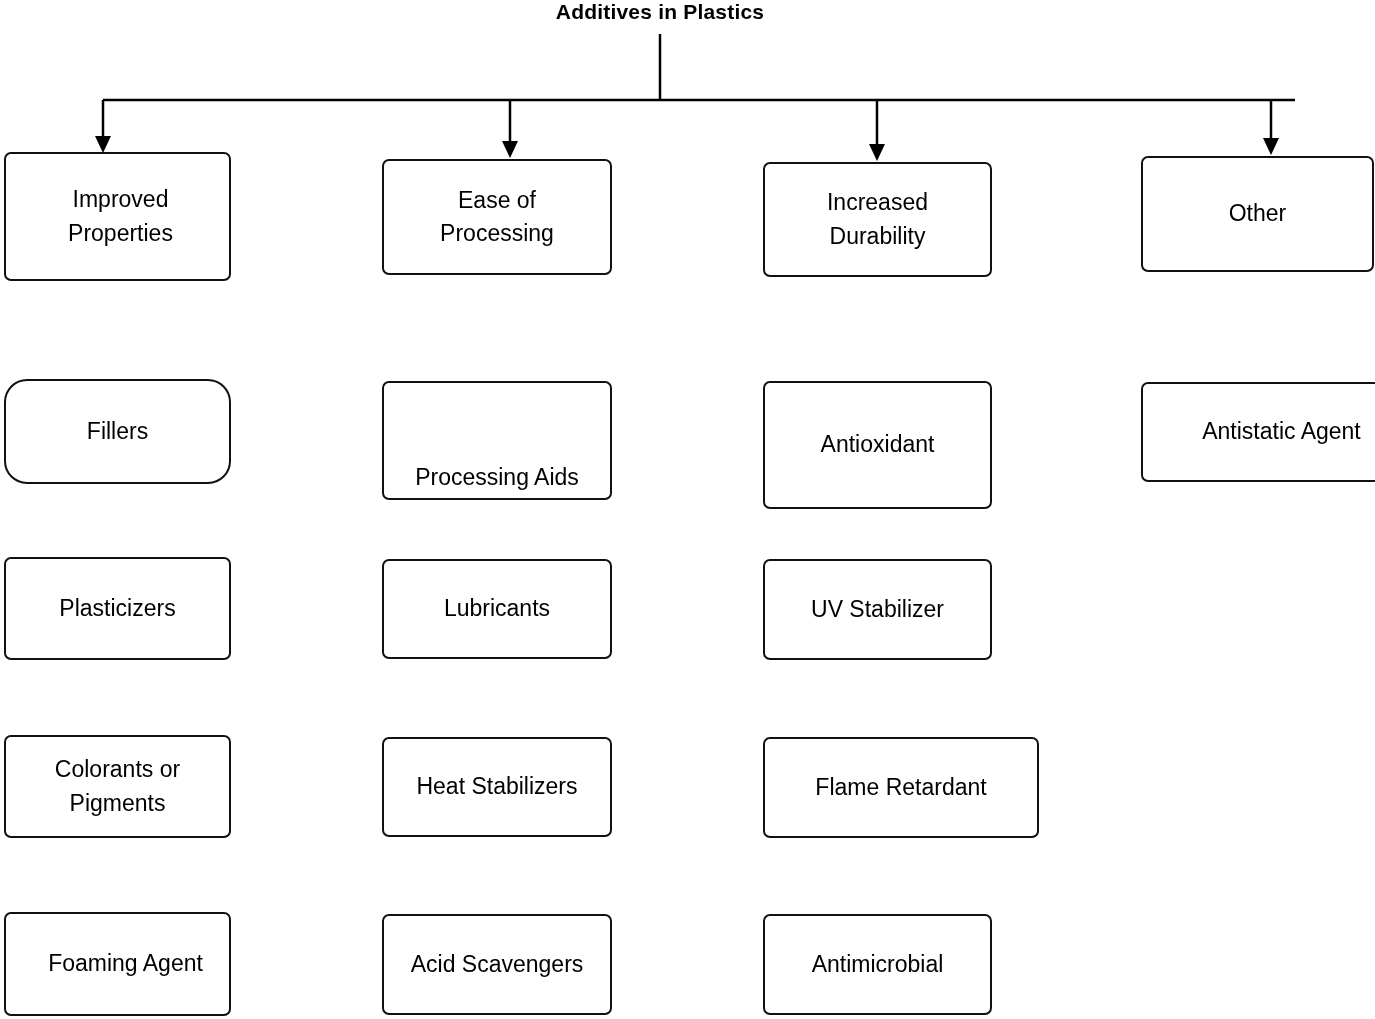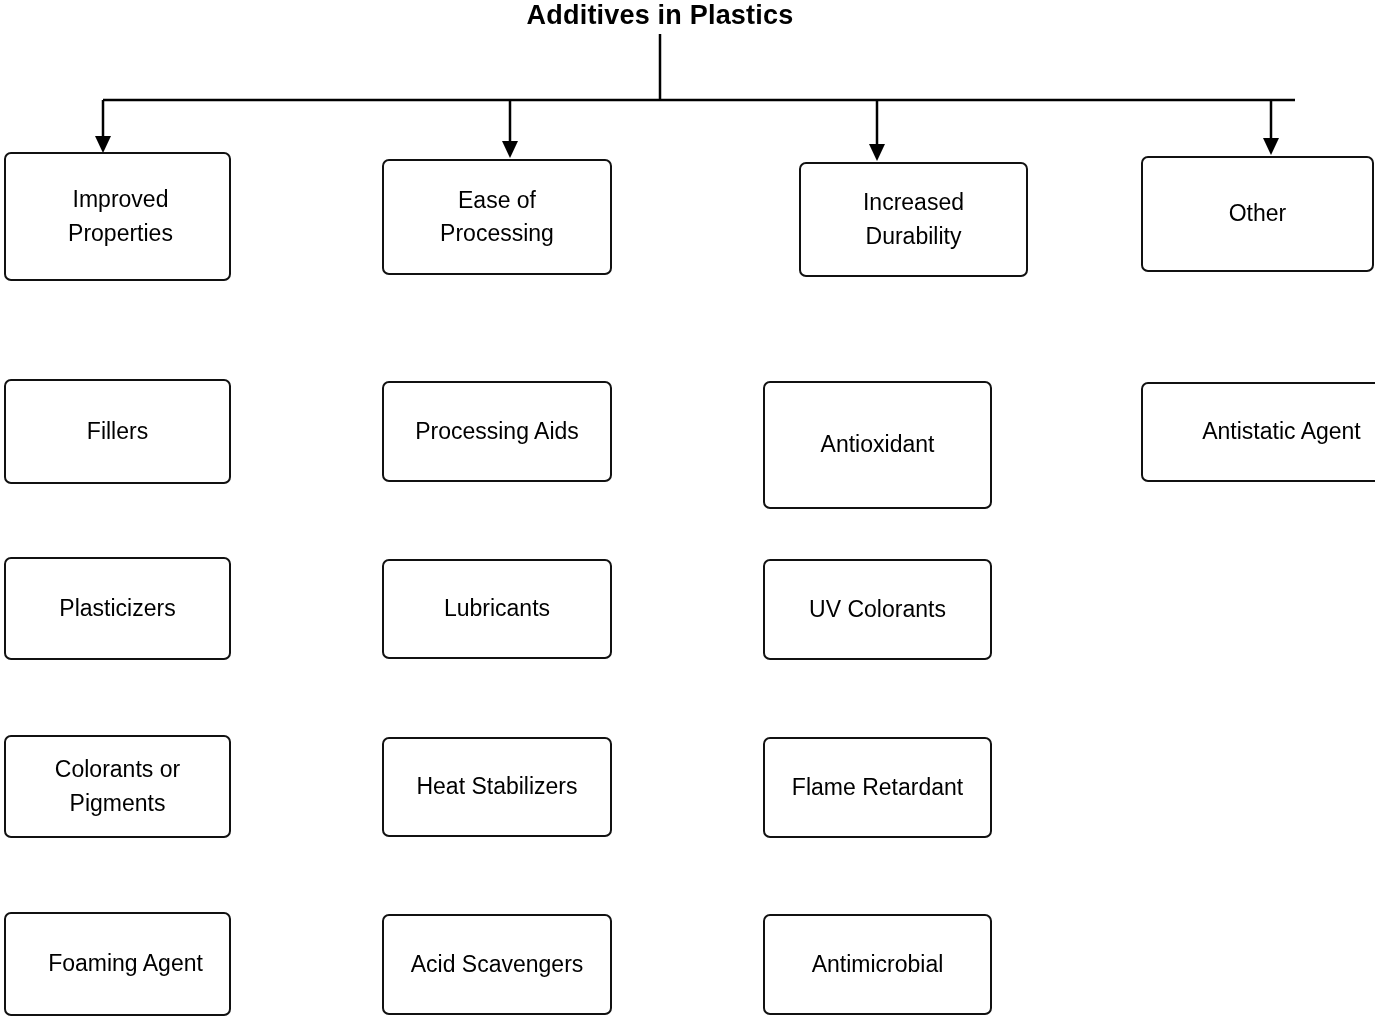--- a/index.html
+++ b/index.html
@@ -15,21 +15,21 @@
     height: 1019px;
     background: #ffffff;
     overflow: hidden;
   }
   .title {
     position: absolute;
     left: 360px;
     top: 0px;
     width: 600px;
     text-align: center;
-    font-size: 27px;
+    font-size: 21px;
     font-weight: bold;
     letter-spacing: 0.2px;
   }
   .connectors {
     position: absolute;
     left: 0;
     top: 0;
     pointer-events: none;
   }
   .connectors line {
@@ -77,59 +77,59 @@
     <polygon points="502,141 518,141 510,158"></polygon>
     <line x1="877" y1="100" x2="877" y2="145"></line>
     <polygon points="869,144 885,144 877,161"></polygon>
     <line x1="1271" y1="100" x2="1271" y2="139"></line>
     <polygon points="1263,138 1279,138 1271,155"></polygon>
   </svg>
 
   <div class="box" style="left:4px; top:152px; width:227px; height:129px;padding-left:10px;">
     <span class="wrap">Improved Properties</span>
   </div>
-  <div class="box" style="left:4px; top:379px; width:227px; height:105px;">
+  <div class="box" style="left:4px; top:379px; width:227px; height:105px;border-radius:23px;">
     <span>Fillers</span>
   </div>
   <div class="box" style="left:4px; top:557px; width:227px; height:103px;align-items:center;">
     <span>Plasticizers</span>
   </div>
   <div class="box" style="left:4px; top:735px; width:227px; height:103px;">
     <span class="wrap">Colorants or Pigments</span>
   </div>
   <div class="box" style="left:4px; top:912px; width:227px; height:104px;padding-left:20px;">
     <span>Foaming Agent</span>
   </div>
 
   <div class="box" style="left:382px; top:159px; width:230px; height:116px;">
     <span class="wrap">Ease of Processing</span>
   </div>
-  <div class="box" style="left:382px; top:381px; width:230px; height:101px;">
+  <div class="box" style="left:382px; top:381px; width:230px; height:119px;align-items:flex-end;">
     <span>Processing Aids</span>
   </div>
   <div class="box" style="left:382px; top:559px; width:230px; height:100px;">
     <span>Lubricants</span>
   </div>
   <div class="box" style="left:382px; top:737px; width:230px; height:100px;">
     <span>Heat Stabilizers</span>
   </div>
   <div class="box" style="left:382px; top:914px; width:230px; height:101px;">
     <span>Acid Scavengers</span>
   </div>
 
-  <div class="box" style="left:799px; top:162px; width:229px; height:115px;">
+  <div class="box" style="left:763px; top:162px; width:229px; height:115px;">
     <span class="wrap">Increased Durability</span>
   </div>
   <div class="box" style="left:763px; top:381px; width:229px; height:128px;">
     <span>Antioxidant</span>
   </div>
   <div class="box" style="left:763px; top:559px; width:229px; height:101px;">
-    <span>UV Colorants</span>
+    <span>UV Stabilizer</span>
   </div>
-  <div class="box" style="left:763px; top:737px; width:229px; height:101px;">
+  <div class="box" style="left:763px; top:737px; width:276px; height:101px;">
     <span>Flame Retardant</span>
   </div>
   <div class="box" style="left:763px; top:914px; width:229px; height:101px;">
     <span>Antimicrobial</span>
   </div>
 
   <div class="box" style="left:1141px; top:156px; width:233px; height:116px;">
     <span>Other</span>
   </div>
   <div class="box" style="left:1141px; top:382px; width:281px; height:100px;">

